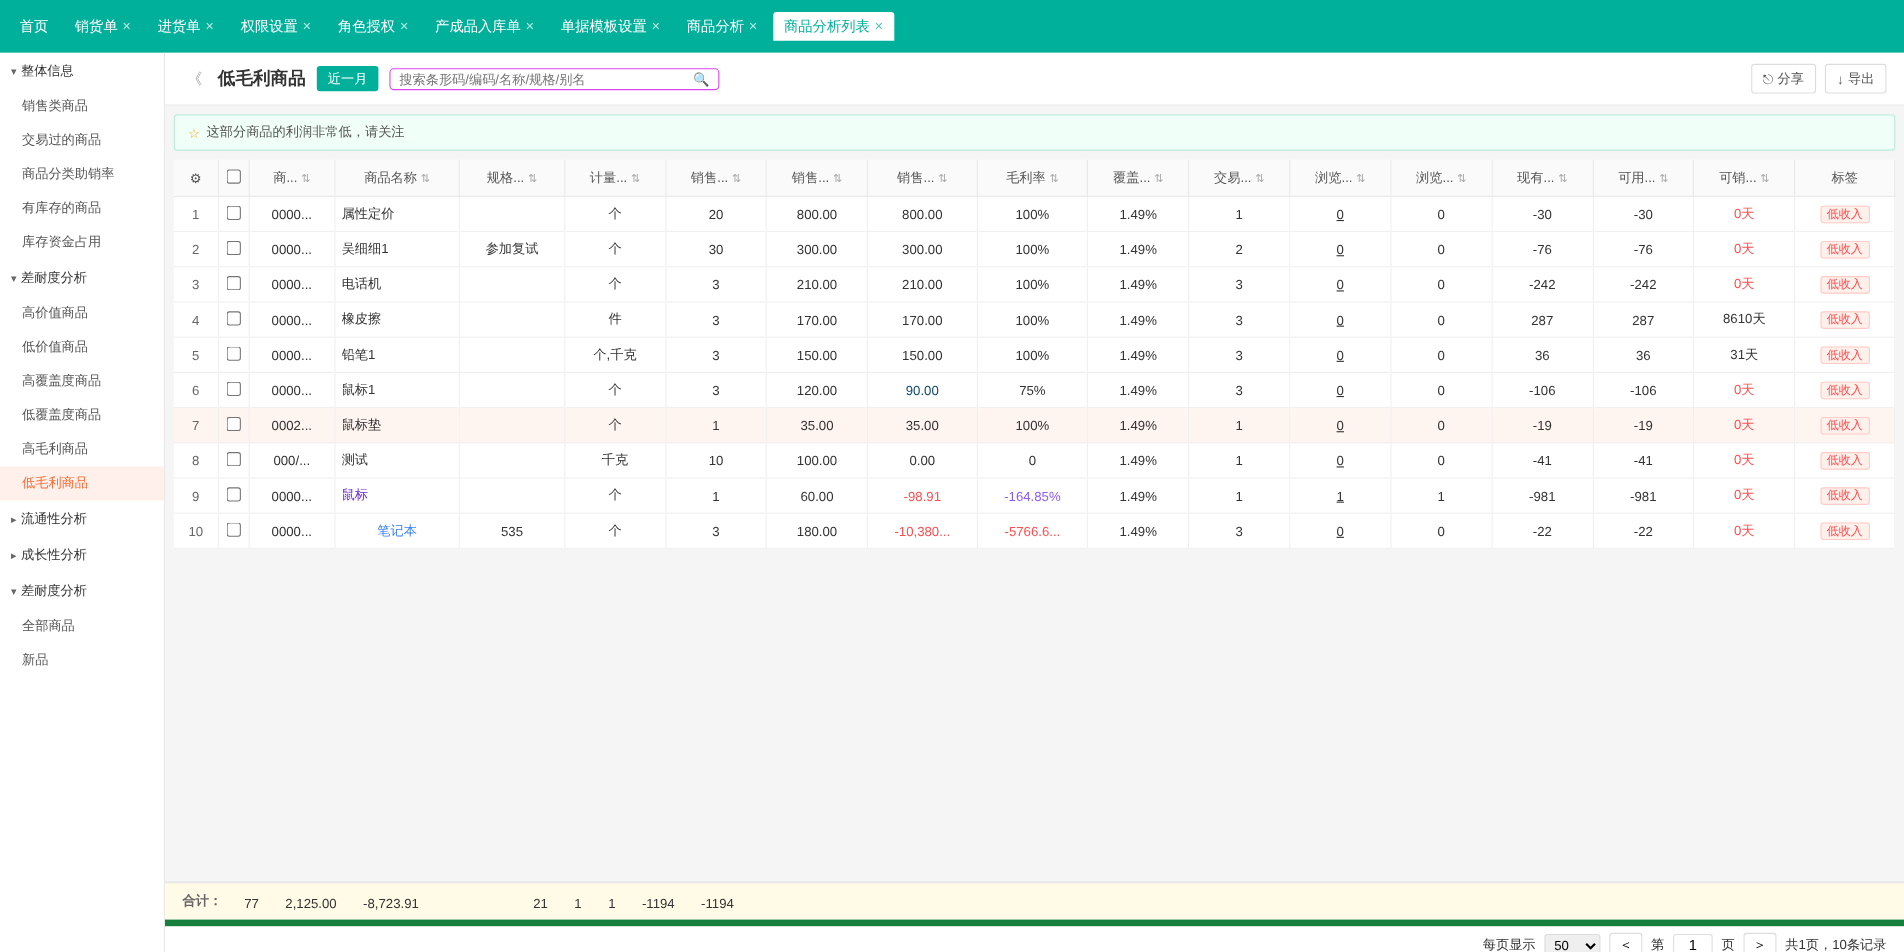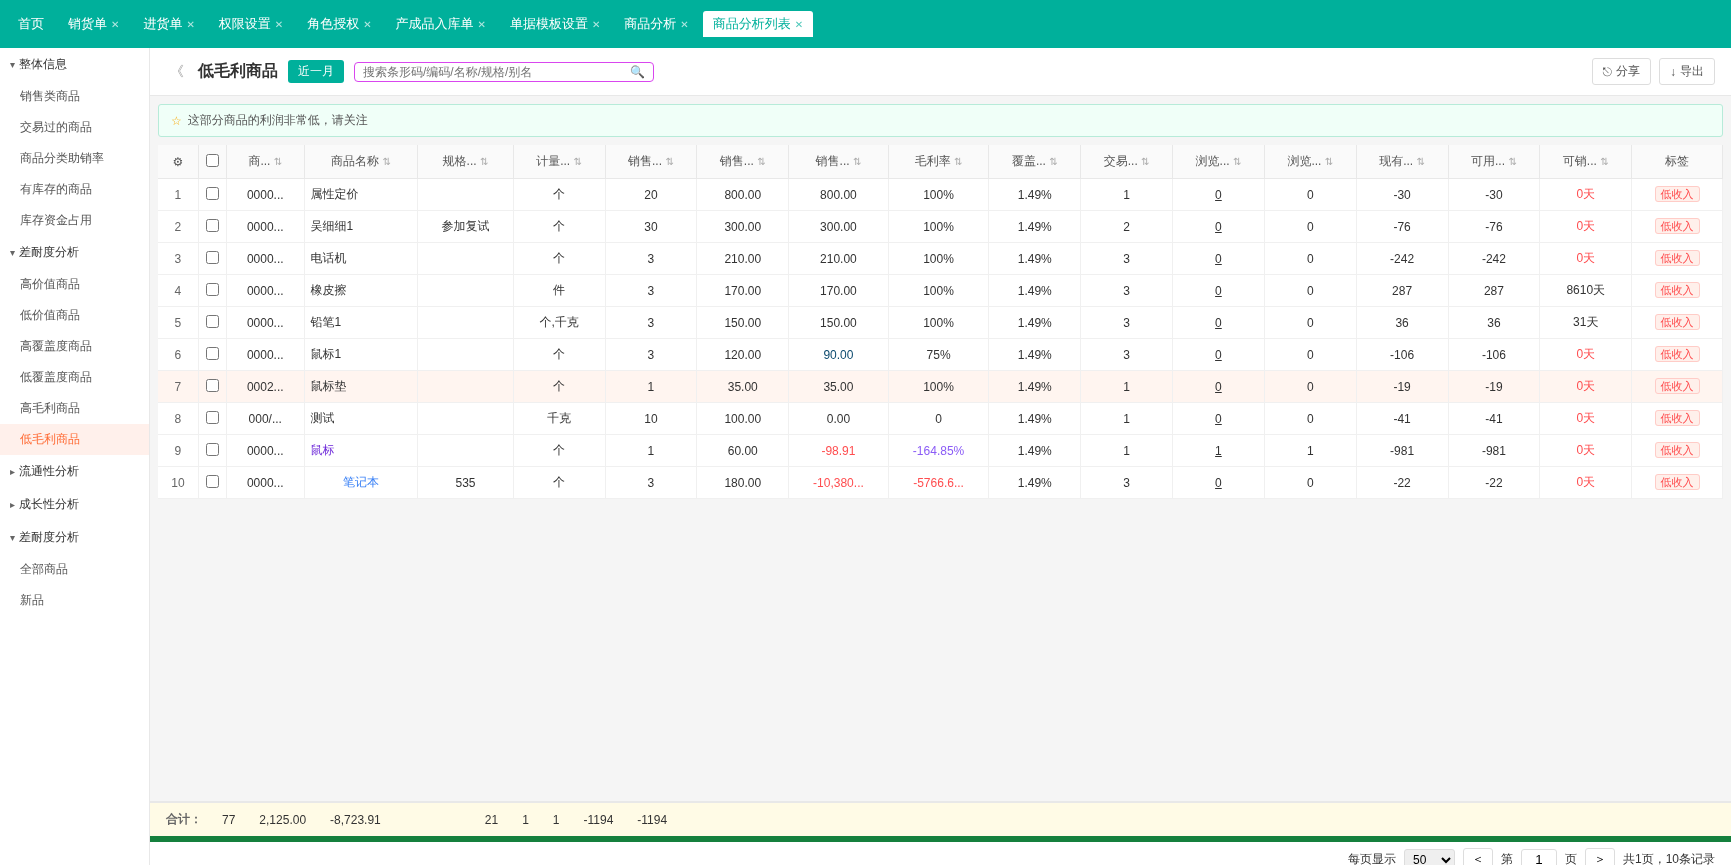--- a/index.html
+++ b/index.html
@@ -189,21 +189,21 @@
       font-size: 11px;
     }
     .text-link { color: #333; text-decoration: underline; cursor: pointer; }
     .row-num { color: #666; }
 
     
     .table-footer {
       background: #fffbe6;
       border-top: 2px solid #e8e8e8;
       display: flex;
-      align-items: center;
+      align-items: flex-end;
       padding: 8px 16px;
       font-size: 12px;
       gap: 20px;
     }
     .total-label { color: #666; font-weight: bold; }
     .total-values {
       display: flex;
       gap: 24px;
       color: #333;
     }

